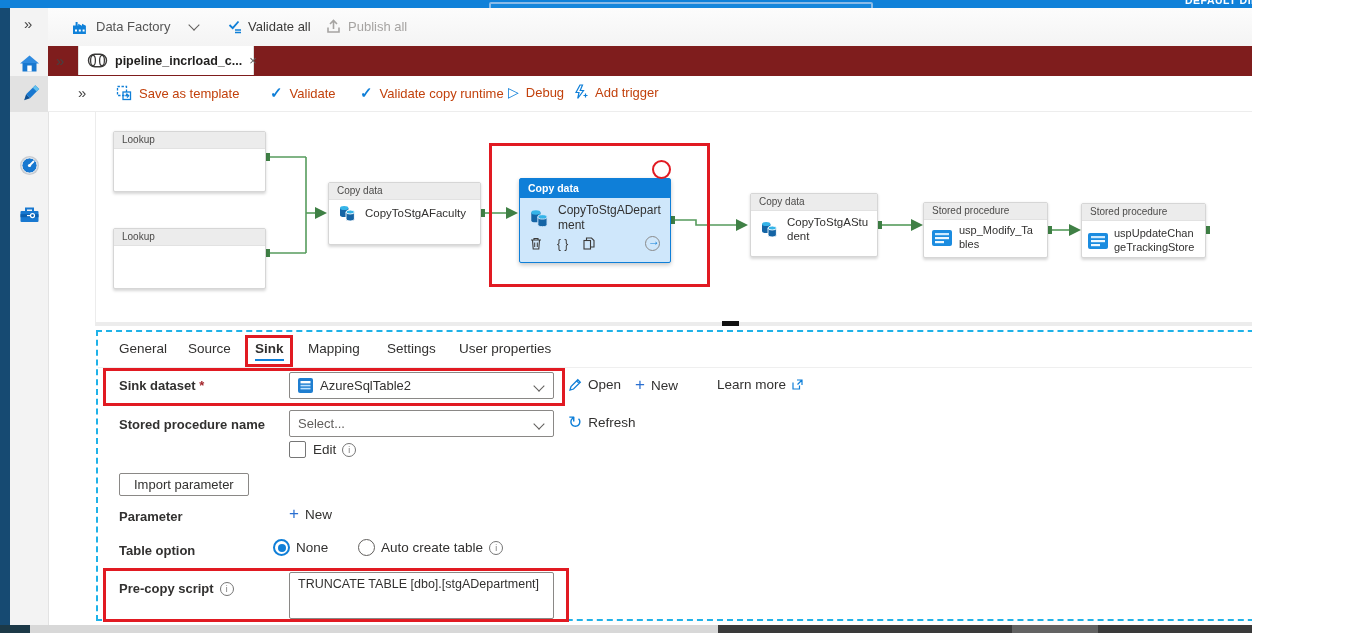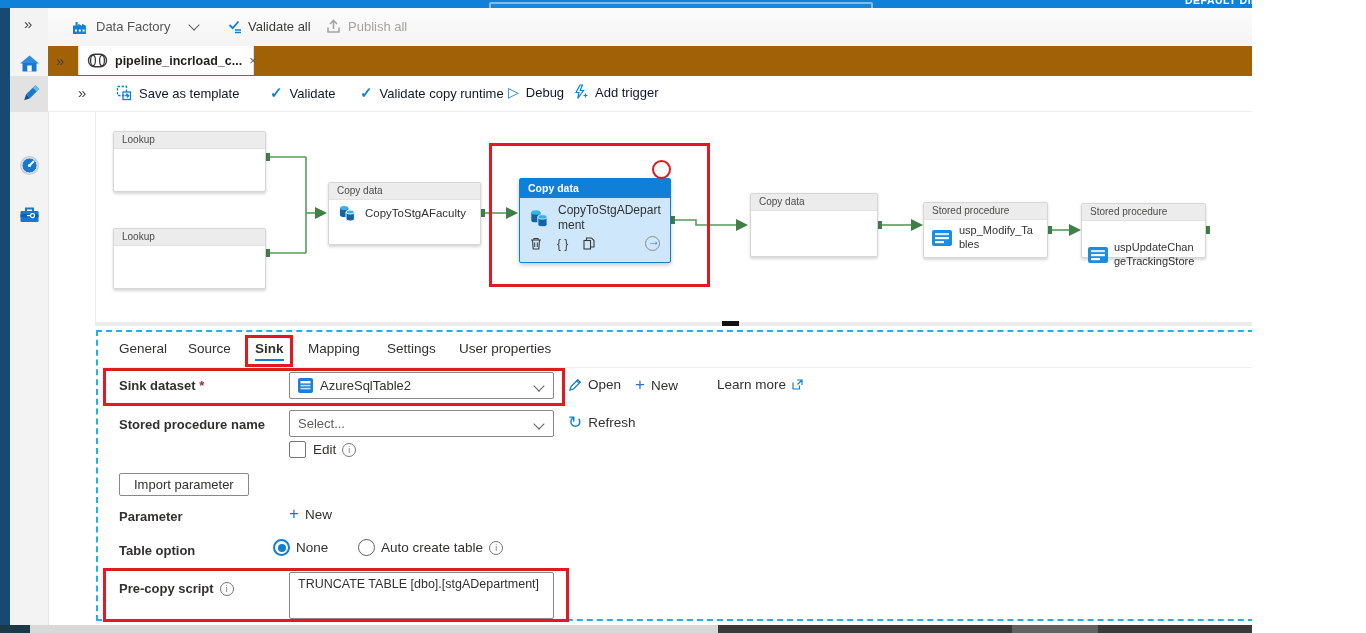--- a/index.html
+++ b/index.html
@@ -23,31 +23,31 @@
 
   
   .menubar{left:48px;top:8px;width:1318px;height:38px;background:linear-gradient(#fcfcfc,#f4f4f4);border-bottom:1px solid #e8e8e8}
   .mtxt{font-size:13px;color:#3b3a39;white-space:nowrap}
   .disabled{color:#a6a4a2}
   .cv{width:7px;height:7px;border-right:1.5px solid #605e5c;border-bottom:1.5px solid #605e5c;display:inline-block}
   .cv-dn{transform:rotate(45deg)}
   .cv-up{transform:rotate(-135deg)}
 
   
-  .tabrow{left:48px;top:46px;width:1318px;height:30px;background:#a16207;border-bottom:1px solid #e1dfdd}
+  .tabrow{left:48px;top:46px;width:1318px;height:30px;background:#7f1d1d;border-bottom:1px solid #e1dfdd}
   .ptab{left:30px;top:0;width:176px;height:29px;background:#fff;border-left:1px solid #e1dfdd;border-right:1px solid #e1dfdd;display:flex;align-items:center;gap:7px;padding:0 8px;box-sizing:border-box}
   .ptab-label{font-size:12.5px;font-weight:bold;color:#201f1e;white-space:nowrap}
   .g-x{color:#605e5c;font-size:13px}
   .g-x::before{content:"\00d7"}
   .g-dots{color:#0f7fd8;font-size:15px;font-weight:bold;letter-spacing:1.5px}
   .g-dots::before{content:"\00b7\00b7\00b7"}
 
   
   .toolbar{left:48px;top:76px;width:1318px;height:35px;background:#fff;border-bottom:1px solid #ededed}
-  .tbi{display:flex;align-items:center;gap:7px;font-size:13px;color:#0f172a;white-space:nowrap}
+  .tbi{display:flex;align-items:center;gap:7px;font-size:13px;color:#c2410c;white-space:nowrap}
   .g-check{color:#0f7fd8;font-size:15px;font-weight:bold}
   .g-check::before{content:"\2713"}
   .g-play{color:#0f7fd8;font-size:14px}
   .g-play::before{content:"\25b7"}
   .g-braces{color:#0f7fd8;font-size:14px}
   .g-braces::before{content:"{ }"}
   .g-refresh{color:#0f7fd8;font-size:17px;line-height:1}
   .g-refresh::before{content:"\21bb"}
 
   
@@ -336,40 +336,51 @@
               <path d="M3.5 3.5 V1 h5 l2.5 2.5 V10 h-3" fill="none" stroke="#3b3a39" stroke-width="1.1"></path>
               <rect x="1" y="3.5" width="6.5" height="8.5" fill="none" stroke="#3b3a39" stroke-width="1.1"></rect>
             </svg>
           </span>
         <span class="outcirc"></span>
       </div>
     </div>
 
     <div class="node" style="left:654px;top:81px;width:128px;height:64px">
       <div class="node-h">Copy data</div>
+      <div class="node-b">
+          <span>
+            <svg width="21" height="19" viewBox="0 0 21 19">
+              <path d="M3 4 v7 a4.2 2 0 0 0 8.4 0 v-7z" fill="#1464a5"></path>
+              <ellipse cx="7.2" cy="4" rx="4.2" ry="2" fill="#35b4e8"></ellipse>
+              <path d="M9 8 v7 a4.2 2 0 0 0 8.4 0 v-7z" fill="#1464a5" stroke="#fff" stroke-width="0.9"></path>
+              <ellipse cx="13.2" cy="8" rx="4.2" ry="2" fill="#35b4e8" stroke="#fff" stroke-width="0.9"></ellipse>
+            </svg>
+          </span>
+        <span>CopyToStgAStudent</span>
+        </div>
     </div>
 
     <div class="node" style="left:827px;top:90px;width:125px;height:56px">
       <div class="node-h">Stored procedure</div>
       <div class="node-b" style="font-size:11px">
           <span>
             <svg width="20" height="16" viewBox="0 0 20 16">
               <rect width="20" height="16" rx="2" fill="#1b8ce0"></rect>
               <rect x="3" y="3" width="14" height="2.2" fill="#cdeaff"></rect>
               <rect x="3" y="7" width="14" height="2.2" fill="#eef8ff"></rect>
               <rect x="3" y="11" width="9" height="2.2" fill="#eef8ff"></rect>
             </svg>
           </span>
         <span>usp_Modify_Tables</span>
         </div>
     </div>
 
     <div class="node" style="left:985px;top:91px;width:125px;height:55px">
       <div class="node-h">Stored procedure</div>
-      <div class="node-b" style="font-size:11px;padding:20px 6px;gap:6px">
+      <div class="node-b" style="font-size:11px;padding:6px 6px;gap:6px">
           <span>
             <svg width="20" height="16" viewBox="0 0 20 16">
               <rect width="20" height="16" rx="2" fill="#1b8ce0"></rect>
               <rect x="3" y="3" width="14" height="2.2" fill="#cdeaff"></rect>
               <rect x="3" y="7" width="14" height="2.2" fill="#eef8ff"></rect>
               <rect x="3" y="11" width="9" height="2.2" fill="#eef8ff"></rect>
             </svg>
           </span>
         <span>uspUpdateChangeTrackingStore</span>
         </div>

